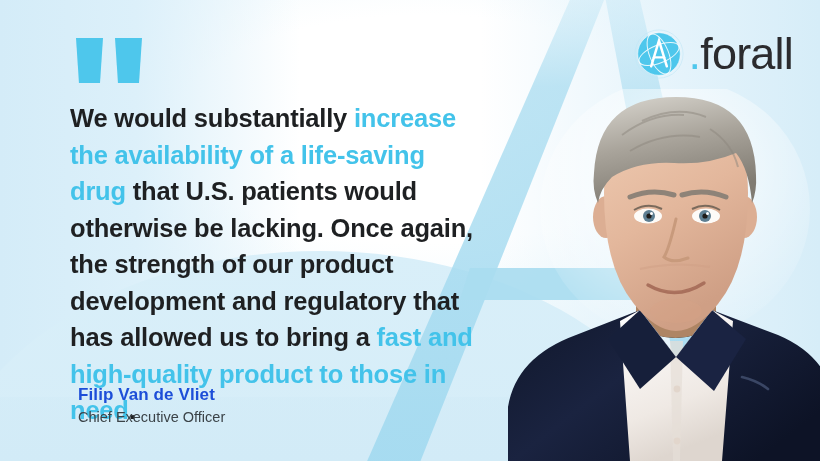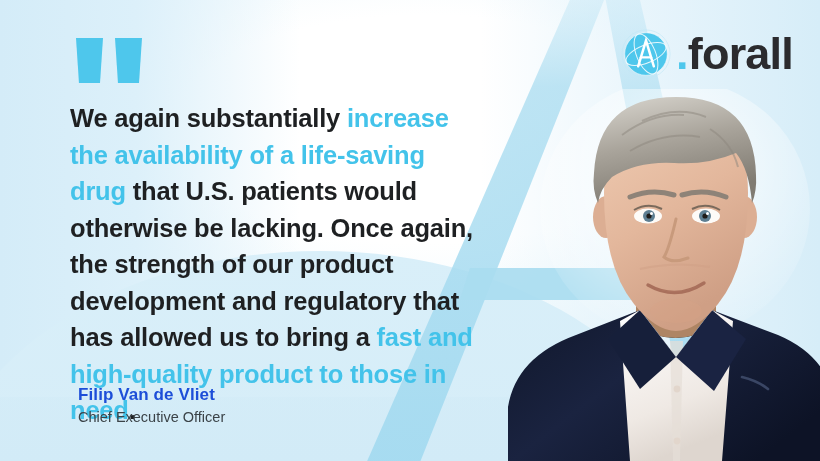--- a/index.html
+++ b/index.html
@@ -124,21 +124,21 @@
     gap: 0px;
   }
   .logo-mark {
     width: 56px;
     height: 56px;
     flex: none;
     margin-right: 2px;
   }
   .logo-word {
     font-size: 45px;
-    font-weight: 700;
+    font-weight: 400;
     color: #2b2b2e;
     letter-spacing: -0.8px;
     line-height: 48px;
     white-space: nowrap;
   }
   .logo-dot { color: #4ec7ec; }
 
   
   .portrait {
     position: absolute;
@@ -181,21 +181,21 @@
 
     <polygon points="470,268 700,268 700,300 460,300" fill="#a9dcf0" opacity="0.92"></polygon>
   </svg>
 
   <div class="quote-mark">
     <div class="quote-bar"></div>
     <div class="quote-bar"></div>
   </div>
 
   <div class="quote-text">
-    <span>We again substantially </span><span class="hl">increase the availability of a life-saving drug</span><span> that U.S. patients would otherwise be lacking. Once again, the strength of our product development and regulatory that has allowed us to bring a </span><span class="hl">fast and high-quality product to those in need</span><span>.</span>
+    <span>We would substantially </span><span class="hl">increase the availability of a life-saving drug</span><span> that U.S. patients would otherwise be lacking. Once again, the strength of our product development and regulatory that has allowed us to bring a </span><span class="hl">fast and high-quality product to those in need</span><span>.</span>
   </div>
 
   <div class="attrib">
     <div class="attrib-name">Filip Van de Vliet</div>
     <div class="attrib-role">Chief Executive Officer</div>
   </div>
 
   <div class="logo">
     <svg class="logo-mark" viewBox="0 0 100 100" aria-hidden="true">
       <circle cx="50" cy="50" r="38" fill="#4ec7ec"></circle>

